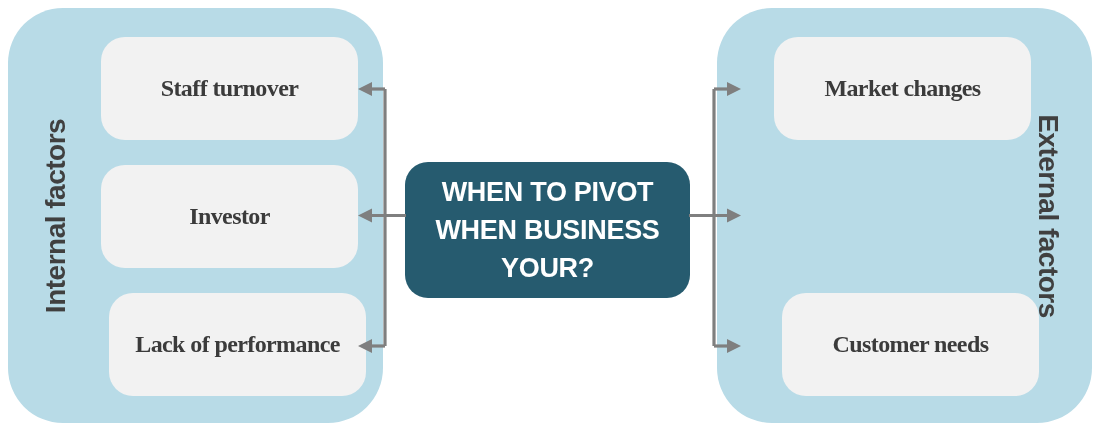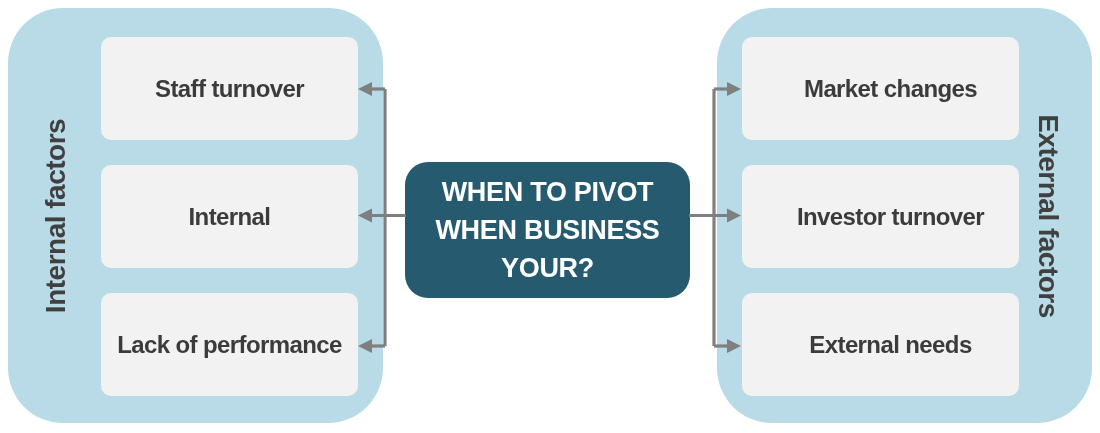--- a/index.html
+++ b/index.html
@@ -34,32 +34,33 @@
     white-space:nowrap;
     font-size:28px;font-weight:700;
     color:var(--label-text);
     letter-spacing:-0.5px;
   }
   .side-label.left{left:56px;}
   .side-label.right{left:1048px;transform:translate(-50%,-50%) rotate(90deg);}
   .item-box{
     position:absolute;width:257px;height:103px;
     background:var(--item-bg);
-    border-radius:10px;
+    border-radius:24px;
     display:flex;align-items:center;justify-content:center;
     font-size:24px;font-weight:700;
     color:var(--item-text);
     letter-spacing:-0.6px;
     text-align:center;
+    font-family:Liberation Serif, serif;
   }
   .col-left{left:101px;}
-  .col-right{left:742px;padding-left:20px;}
+  .col-right{left:774px;}
   .row-1{top:37px;}
   .row-2{top:165px;}
-  .row-3{top:293px;}
+  .row-3{top:293px;margin-left:8px;}
   .center-box{
     position:absolute;left:405px;top:162px;width:285px;height:136px;
     background:var(--center-bg);
     border-radius:23px;
     display:flex;flex-direction:column;align-items:center;justify-content:center;
     color:var(--center-text);
     font-size:27px;font-weight:700;
     line-height:38px;
     letter-spacing:-0.3px;
     text-align:center;
@@ -76,37 +77,34 @@
 
 <div class="stage">
 
   <div class="panel left"></div>
   <div class="side-label left">Internal factors</div>
 
   <div class="item-box col-left row-1">
     <span>Staff turnover</span>
   </div>
   <div class="item-box col-left row-2">
-    <span>Internal</span>
+    <span>Investor</span>
   </div>
   <div class="item-box col-left row-3">
     <span>Lack of performance</span>
   </div>
 
   <div class="panel right"></div>
   <div class="side-label right">External factors</div>
 
   <div class="item-box col-right row-1">
     <span>Market changes</span>
   </div>
-  <div class="item-box col-right row-2">
-    <span>Investor turnover</span>
-  </div>
   <div class="item-box col-right row-3">
-    <span>External needs</span>
+    <span>Customer needs</span>
   </div>
 
   <div class="center-box">
     <div>WHEN TO PIVOT</div>
     <div>WHEN BUSINESS</div>
     <div>YOUR?</div>
   </div>
 
   <svg class="connectors" viewBox="0 0 1100 433">
 

